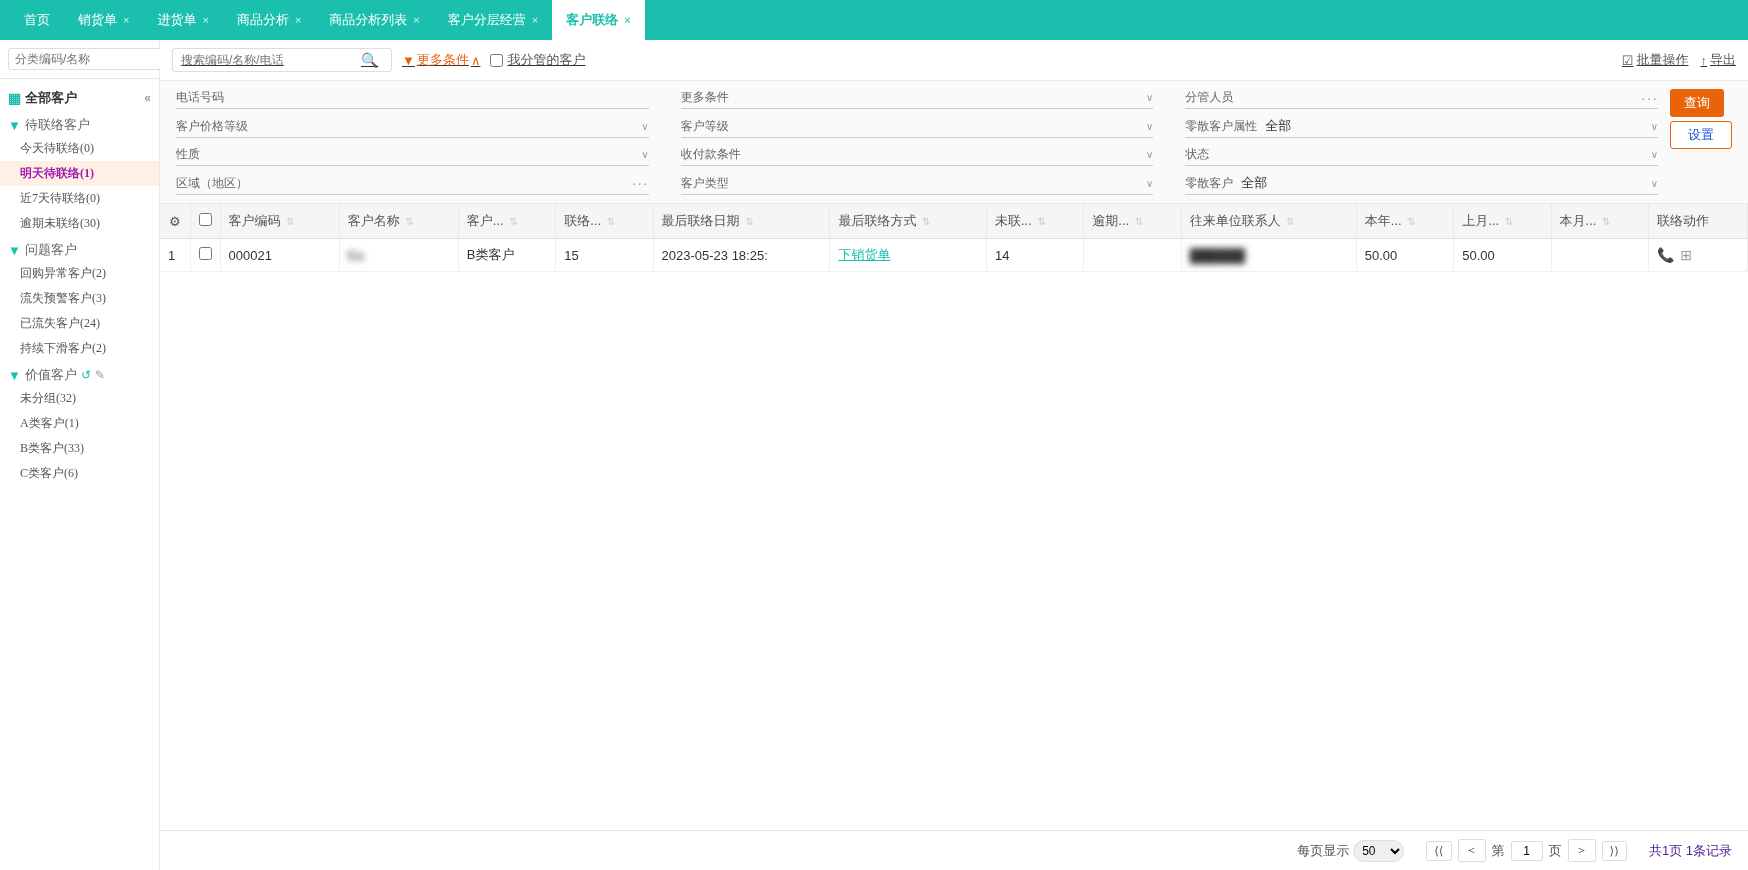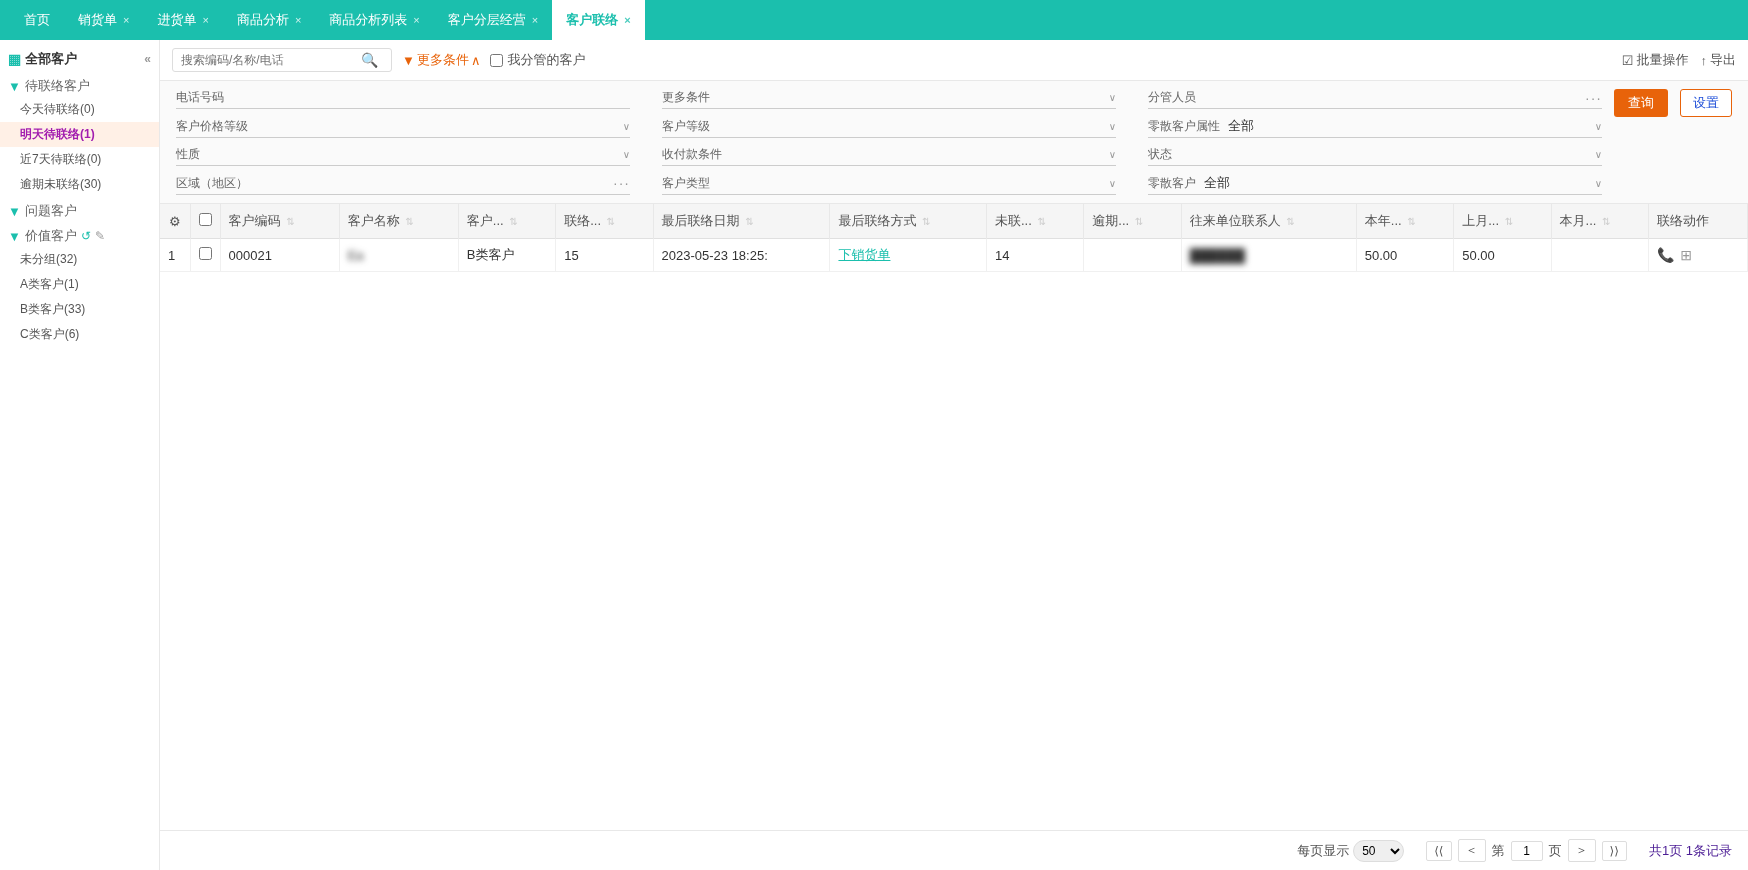--- a/index.html
+++ b/index.html
@@ -101,20 +101,21 @@
     .sidebar-group-title .arrow {
       margin-right: 4px;
       color: #1bbfad;
     }
     .sidebar-item {
       padding: 4px 8px 4px 20px;
       cursor: pointer;
       color: #555;
       font-size: 12px;
       white-space: nowrap;
+      font-family: Liberation Serif, serif;
     }
     .sidebar-item.active {
       background: #fff0e6;
       color: #a21caf;
       font-weight: bold;
     }
 
     
     .content-area {
       flex: 1;
@@ -124,20 +125,21 @@
     }
 
     
     .search-bar {
       background: #fff;
       padding: 8px 12px;
       display: flex;
       align-items: center;
       border-bottom: 1px solid #e8e8e8;
       gap: 10px;
+      text-decoration: underline;
     }
     .search-input-wrap {
       display: flex;
       align-items: center;
       border: 1px solid #ddd;
       border-radius: 3px;
       padding: 3px 8px;
       width: 220px;
     }
     .search-input-wrap input {
@@ -238,20 +240,21 @@
       background: #fff;
       color: #1d4ed8;
       border: 1px solid #e8630a;
       border-radius: 3px;
       padding: 4px 12px;
       cursor: pointer;
       font-size: 13px;
     }
     .filter-actions {
       display: flex;
+      flex-direction: column;
       gap: 4px;
       margin-left: 12px;
     }
 
     
     .table-wrap {
       flex: 1;
       overflow: auto;
       background: #fff;
     }
@@ -371,40 +374,50 @@
     <div class="top-nav-item">销货单<span class="close-x">×</span></div>
     <div class="top-nav-item">进货单<span class="close-x">×</span></div>
     <div class="top-nav-item">商品分析<span class="close-x">×</span></div>
     <div class="top-nav-item">商品分析列表<span class="close-x">×</span></div>
     <div class="top-nav-item">客户分层经营<span class="close-x">×</span></div>
     <div class="top-nav-item active">客户联络<span class="close-x">×</span></div>
   </div>
 
 <div class="main-layout">
   <div class="sidebar">
+    <div class="sidebar-search">
+      <input type="text" placeholder="分类编码/名称" style="">
+      <span class="search-icon">🔍</span>
+    </div>
     <div class="sidebar-content">
       <div class="sidebar-section-header">
         <span class="grid-icon">▦</span>
         <span>全部客户</span>
         <span class="collapse-icon">«</span>
       </div>
       <div class="sidebar-group-title">
         <span class="arrow">▼</span>
         <span>待联络客户</span>
       </div>
       <div id="pending-items-container">
           <div class="sidebar-item">今天待联络(0)</div>
           <div class="sidebar-item active">明天待联络(1)</div>
           <div class="sidebar-item">近7天待联络(0)</div>
           <div class="sidebar-item">逾期未联络(30)</div>
         </div>
       <div class="sidebar-group-title">
         <span class="arrow">▼</span>
         <span>问题客户</span>
       </div>
+      <div id="problem-items-container">
+          <div class="sidebar-item">回购异常客户(2)</div>
+          <div class="sidebar-item">流失预警客户(3)</div>
+          <div class="sidebar-item">已流失客户(24)</div>
+          <div class="sidebar-item">持续下滑客户(2)</div>
+        </div>
       <div class="sidebar-group-title">
         <span class="arrow">▼</span>
         <span>价值客户</span>
         <span style="margin-left:4px;color:#1bbfad;font-size:12px;cursor:pointer">↺</span>
         <span style="margin-left:4px;color:#999;font-size:12px;cursor:pointer">✎</span>
       </div>
       <div id="value-items-container">
           <div class="sidebar-item">未分组(32)</div>
           <div class="sidebar-item">A类客户(1)</div>
           <div class="sidebar-item">B类客户(33)</div>

